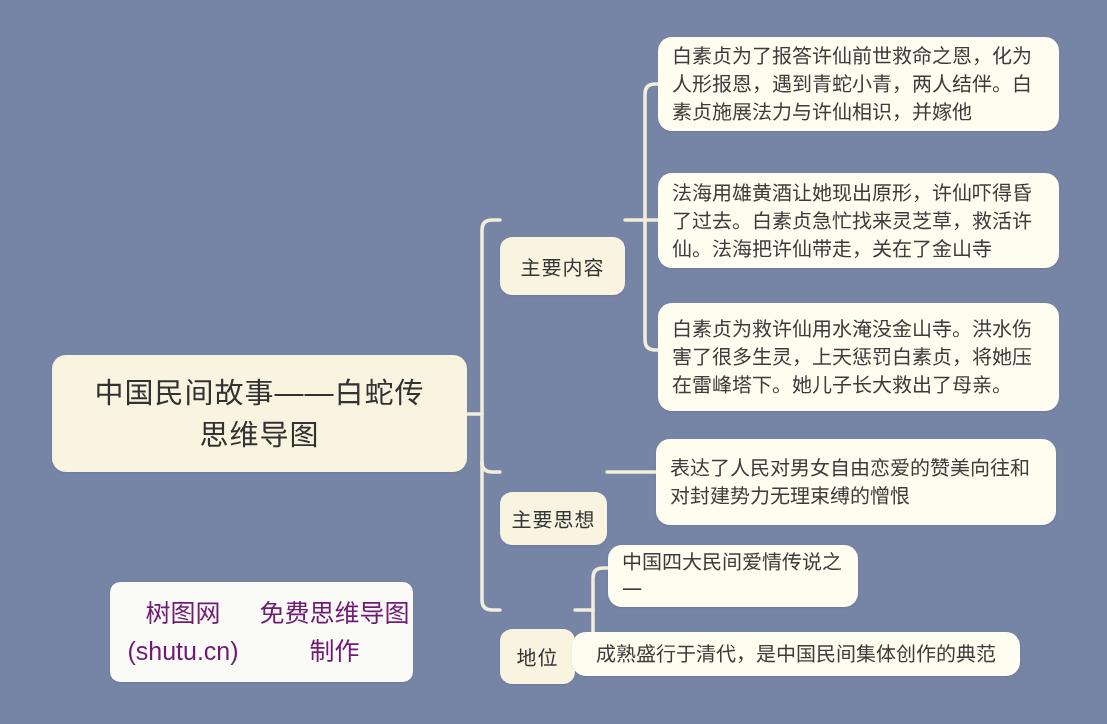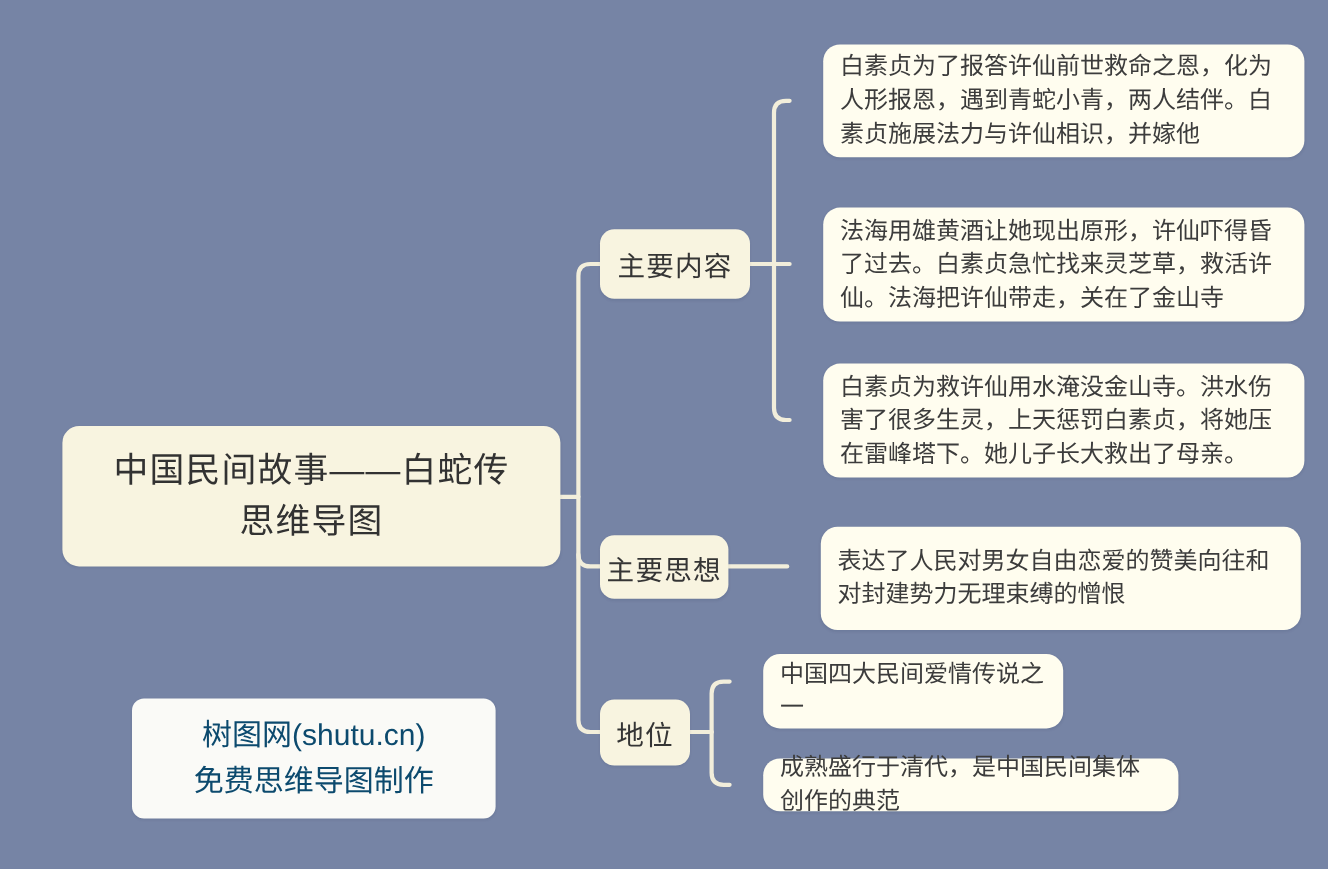--- a/index.html
+++ b/index.html
@@ -18,31 +18,31 @@
     background:#F8F4E0;
     border-radius:12px;
     display:flex;align-items:center;justify-content:center;
     box-shadow:0 1px 2px rgba(40,50,80,0.10);
     box-sizing:border-box;
   }
   .root-node{
     font-size:29px;line-height:42px;text-align:center;
     white-space:pre-line;color:#323232;letter-spacing:1px;
   }
-  .branch-node{font-size:23px;color:#353535;letter-spacing:1px;}
+  .branch-node{font-size:20px;color:#353535;letter-spacing:1px;margin-top:46px;}
   .leaf-node{
     background:#FFFDEF;border-radius:14px;
     font-size:20px;line-height:28px;color:#3C3C3C;
     display:flex;flex-direction:column;justify-content:center;
-    padding:5px 14px;text-align:left;margin-left:28px;
+    padding:5px 14px;text-align:left;
   }
   .watermark{
     position:absolute;background:#FAFAF7;border-radius:10px;
-    display:flex;flex-direction:column;align-items:center;justify-content:center;
-    font-size:25px;line-height:38px;color:#0c4a6e;text-align:center;
+    display:flex;flex-direction:row;align-items:center;justify-content:center;
+    font-size:25px;line-height:38px;color:#701a75;text-align:center;
     box-shadow:0 1px 2px rgba(40,50,80,0.10);
   }
 </style>
 </head>
 <body>
 
 <div class="canvas">
 
   <svg class="links" viewBox="0 0 1107 724">
 
@@ -81,33 +81,33 @@
   </div>
 
   <div class="node leaf-node" style="left:658px;top:37px;width:401px;height:94px;">
     <span>白素贞为了报答许仙前世救命之恩，化为人形报恩，遇到青蛇小青，两人结伴。白素贞施展法力与许仙相识，并嫁他</span>
   </div>
 
   <div class="node leaf-node" style="left:658px;top:173px;width:401px;height:95px;">
     <span>法海用雄黄酒让她现出原形，许仙吓得昏了过去。白素贞急忙找来灵芝草，救活许仙。法海把许仙带走，关在了金山寺</span>
   </div>
 
-  <div class="node leaf-node" style="left:658px;top:303px;width:401px;height:95px;">
+  <div class="node leaf-node" style="left:658px;top:303px;width:401px;height:108px;">
     <span>白素贞为救许仙用水淹没金山寺。洪水伤害了很多生灵，上天惩罚白素贞，将她压在雷峰塔下。她儿子长大救出了母亲。</span>
   </div>
 
   <div class="node leaf-node" style="left:656px;top:439px;width:400px;height:86px;">
     <span>表达了人民对男女自由恋爱的赞美向往和对封建势力无理束缚的憎恨</span>
   </div>
 
   <div class="node leaf-node" style="left:608px;top:545px;width:250px;height:62px;">
     <span>中国四大民间爱情传说之一</span>
   </div>
 
-  <div class="node leaf-node" style="left:608px;top:632px;width:346px;height:44px;">
+  <div class="node leaf-node" style="left:572px;top:632px;width:448px;height:44px;">
     <span>成熟盛行于清代，是中国民间集体创作的典范</span>
   </div>
 
   <div class="watermark" style="left:110px;top:582px;width:303px;height:100px;">
     <span>树图网(shutu.cn)</span>
     <span>免费思维导图制作</span>
   </div>
 
 </div>
 

